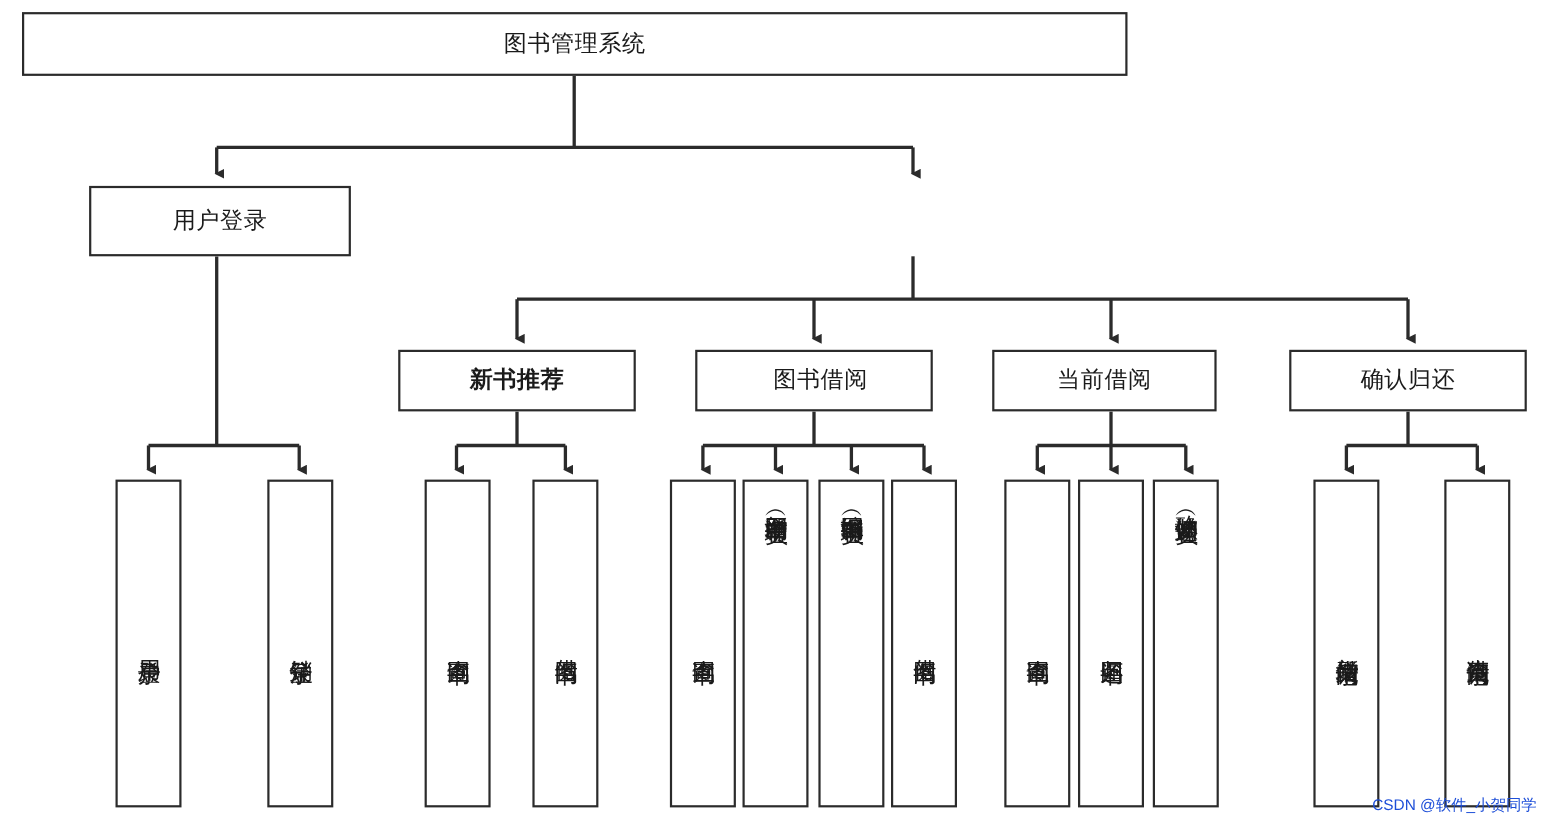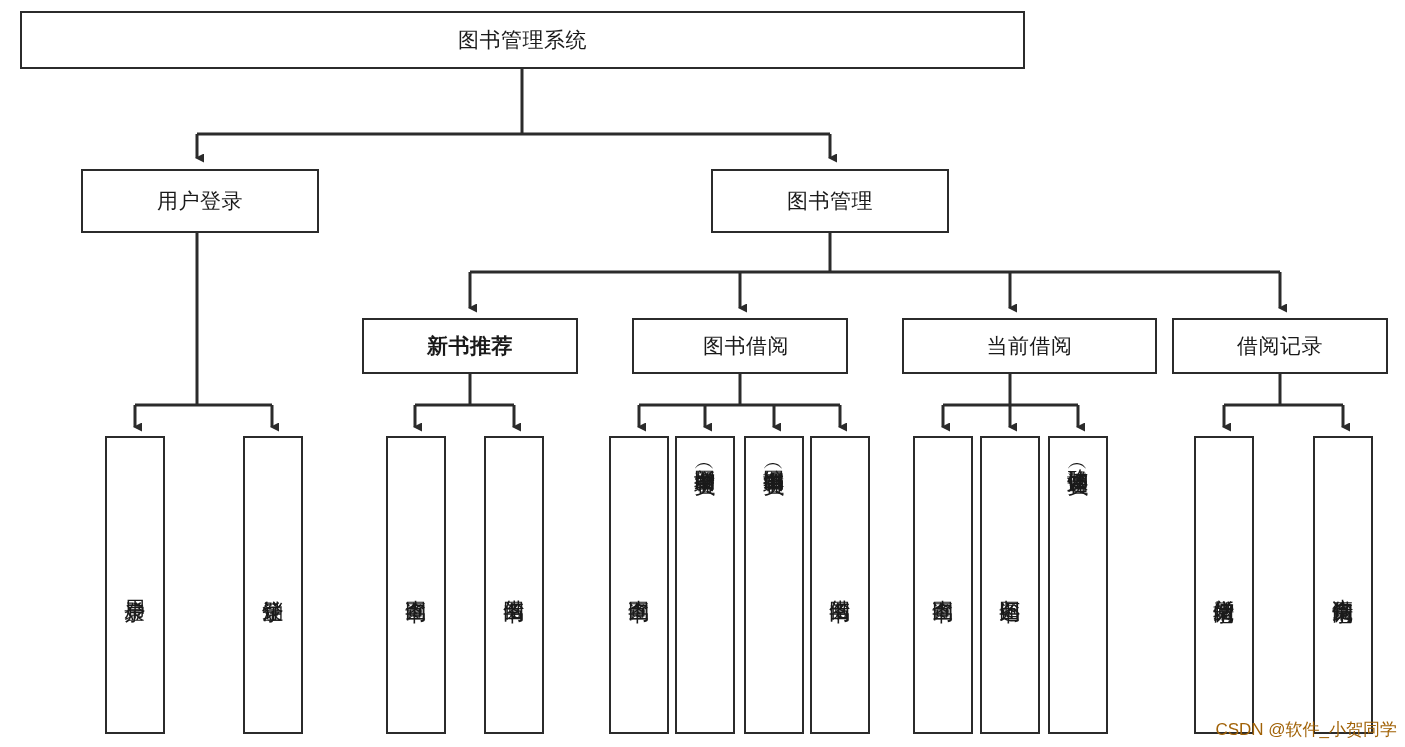--- a/index.html
+++ b/index.html
@@ -61,22 +61,22 @@
     white-space: nowrap;
   }
   .node.vertical.mid {
     align-items: center;
     padding-top: 0;
   }
   #watermark {
     position: absolute;
     right: 8px;
     bottom: 6px;
-    font-size: 17px;
-    color: #a16207;
+    font-size: 14px;
+    color: #1d4ed8;
     z-index: 5;
     white-space: nowrap;
   }
 </style>
 </head>
 <body>
 
 <div id="canvas">
 
   <svg id="edges" viewBox="0 0 1405 747" xmlns="http://www.w3.org/2000/svg">
@@ -130,38 +130,35 @@
   </svg>
 
   <div class="node horizontal" style="left:20px; top:11px; width:1005px; height:58px;">
     <span class="label">图书管理系统</span>
   </div>
 
   <div class="node horizontal" style="left:81px; top:169px; width:238px; height:64px;">
     <span class="label">用户登录</span>
   </div>
 
-  <div class="node horizontal" style="left:711px; top:169px; width:238px; height:64px;">
-    <span class="label">图书管理</span>
-  </div>
 
   <div class="node horizontal" style="left:362px; top:318px; width:216px; height:56px;font-weight:bold;">
     <span class="label">新书推荐</span>
   </div>
 
   <div class="node horizontal" style="left:632px; top:318px; width:216px; height:56px;padding-left:12px;">
     <span class="label">图书借阅</span>
   </div>
 
-  <div class="node horizontal" style="left:902px; top:318px; width:255px; height:56px;">
+  <div class="node horizontal" style="left:902px; top:318px; width:204px; height:56px;">
     <span class="label">当前借阅</span>
   </div>
 
   <div class="node horizontal" style="left:1172px; top:318px; width:216px; height:56px;">
-    <span class="label">借阅记录</span>
+    <span class="label">确认归还</span>
   </div>
 
   <div class="node vertical mid" style="left:105px; top:436px; width:60px; height:298px;">
     <span class="label">用户登录</span>
   </div>
 
   <div class="node vertical mid" style="left:243px; top:436px; width:60px; height:298px;">
     <span class="label">注销登录</span>
   </div>
 

